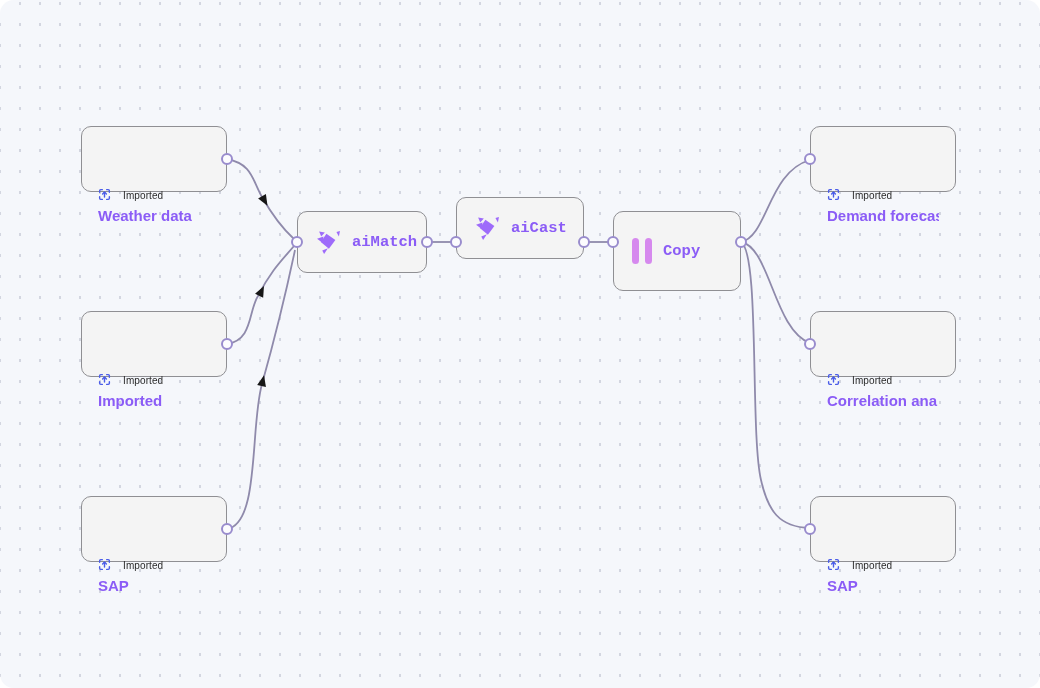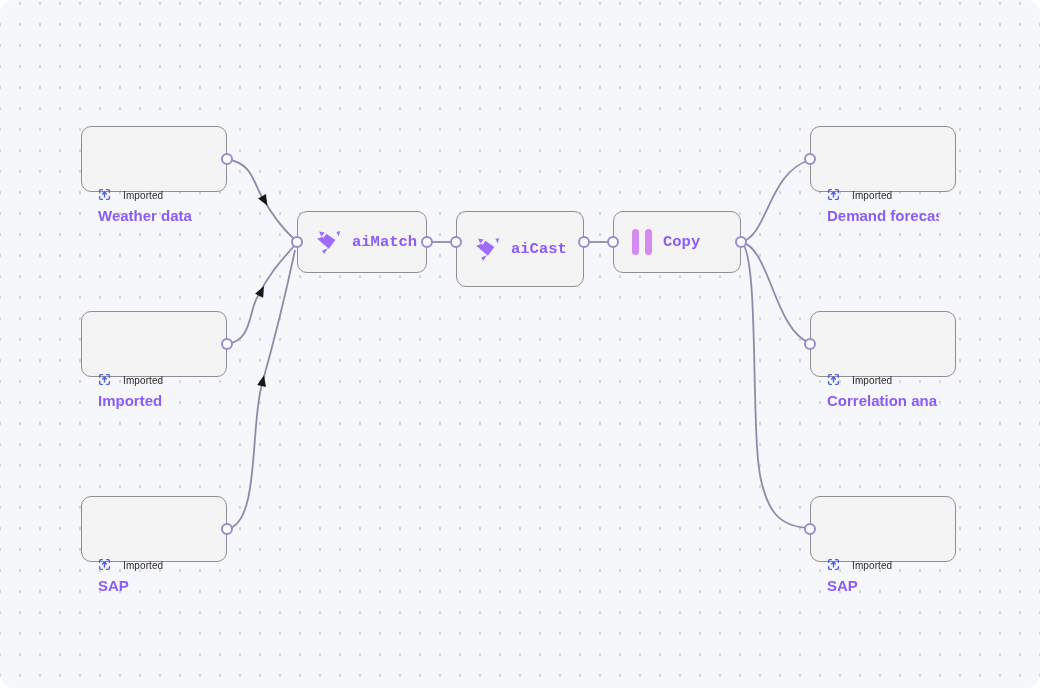--- a/index.html
+++ b/index.html
@@ -102,33 +102,33 @@
           <svg viewBox="0 0 24 24" fill="#9e6bfa">
             <polygon points="3,1.5 8.5,2.5 5,6.2"></polygon>
             <polygon points="1,8.5 7.2,6.3 6.2,12.2"></polygon>
             <polygon points="10,3.5 18.6,9.6 12.4,18 4.6,11.4"></polygon>
             <polygon points="6,19.6 11.4,17.6 7.8,23"></polygon>
             <polygon points="19.6,2 23,1 22,6.2"></polygon>
           </svg>
         </span>
     <span class="node-title op-title">aiMatch</span>
   </div>
-      <div class="node op" style="left: 456px; top: 211px; width: 128px; height: 76px;">
+      <div class="node op" style="left: 456px; top: 197px; width: 128px; height: 62px;">
     <span class="op-icon">
           <svg viewBox="0 0 24 24" fill="#9e6bfa">
             <polygon points="3,1.5 8.5,2.5 5,6.2"></polygon>
             <polygon points="1,8.5 7.2,6.3 6.2,12.2"></polygon>
             <polygon points="10,3.5 18.6,9.6 12.4,18 4.6,11.4"></polygon>
             <polygon points="6,19.6 11.4,17.6 7.8,23"></polygon>
             <polygon points="19.6,2 23,1 22,6.2"></polygon>
           </svg>
         </span>
     <span class="node-title op-title">aiCast</span>
   </div>
-      <div class="node op" style="left: 613px; top: 211px; width: 128px; height: 62px;">
+      <div class="node op" style="left: 613px; top: 211px; width: 128px; height: 80px;">
     <span class="op-icon">
           <span class="copy-bars">
             <span class="copy-bar" style="background:#d689ee"></span>
             <span class="copy-bar" style="background:#d689ee"></span>
           </span>
         </span>
     <span class="node-title op-title">Copy</span>
   </div>
       <div class="node imported" style="left: 810px; top: 126px; width: 146px; height: 66px;">
     <div class="badge-row">

